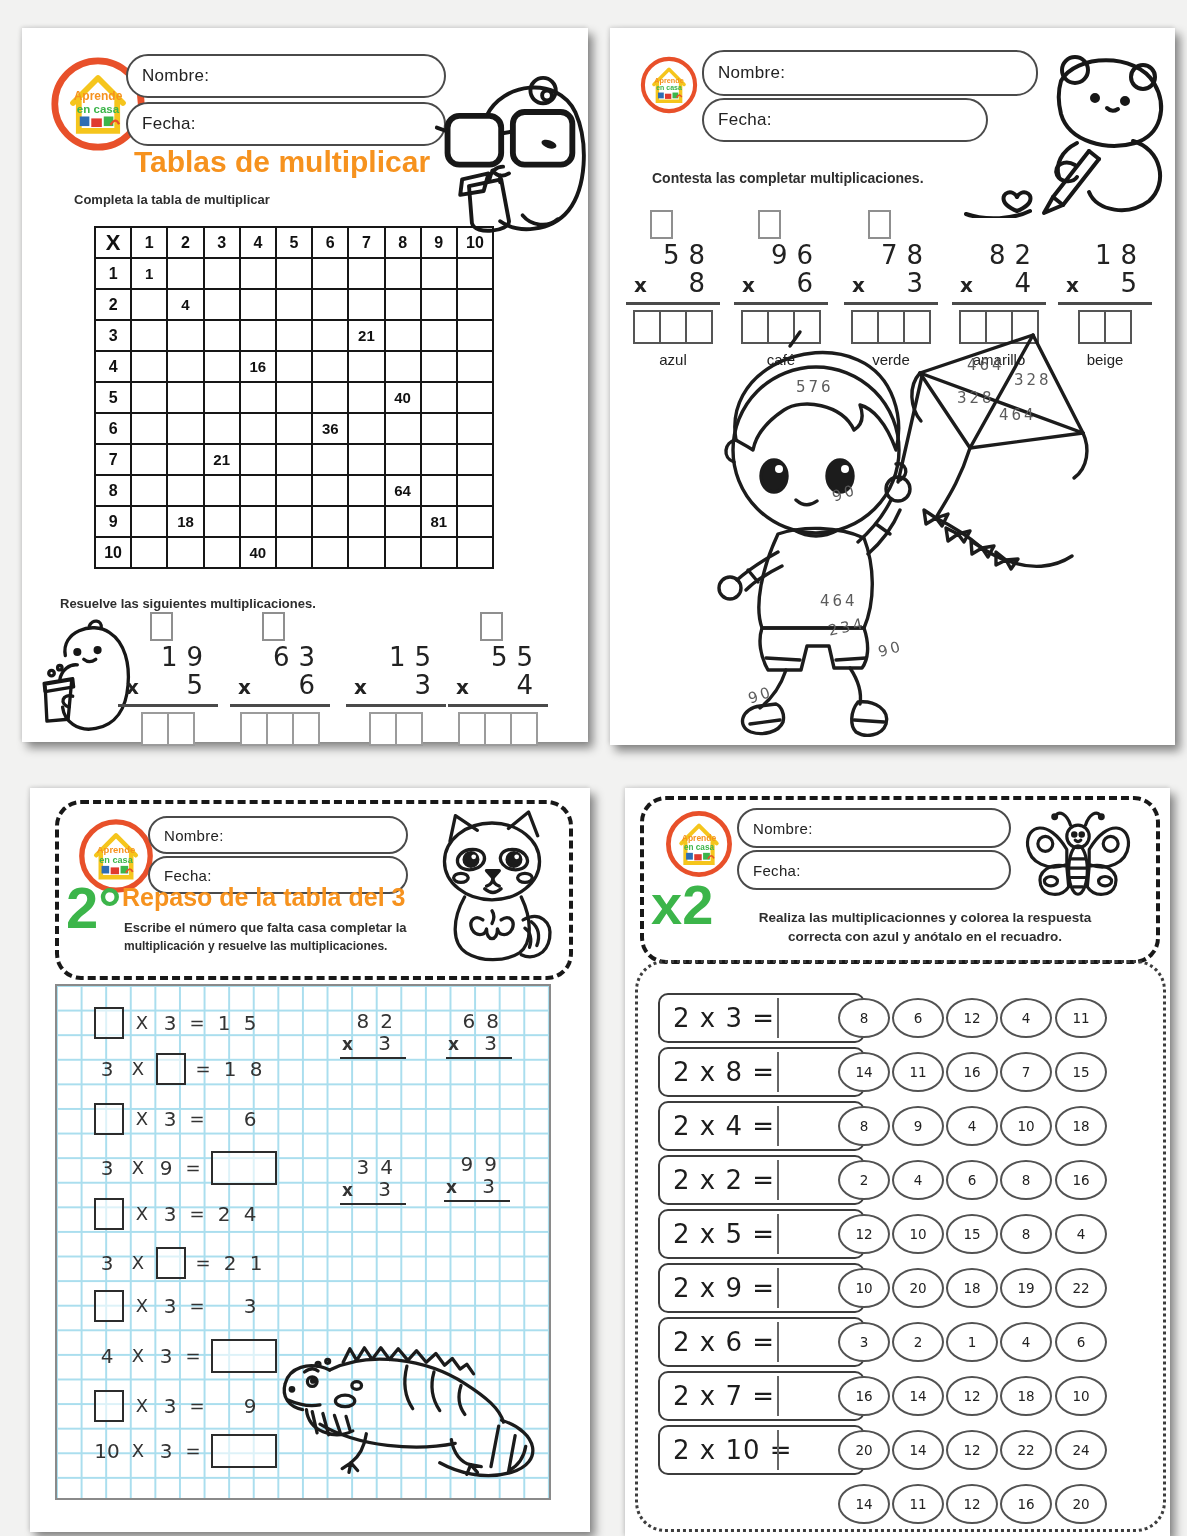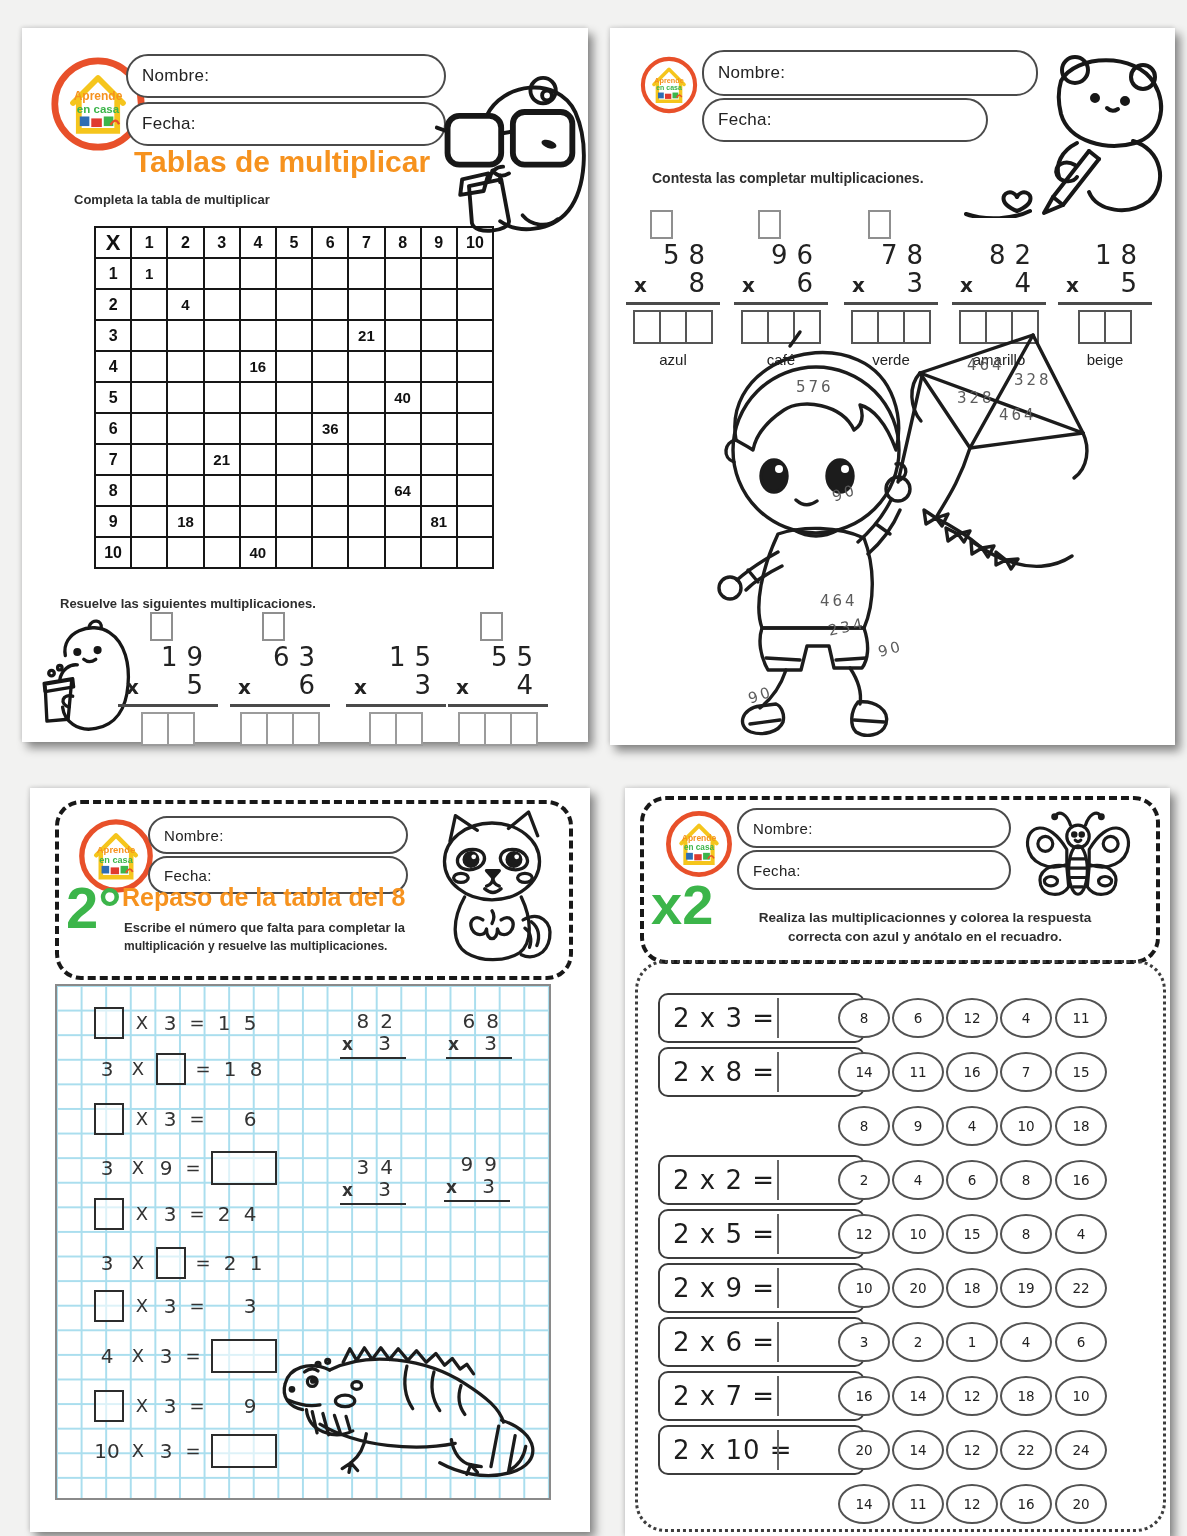--- a/index.html
+++ b/index.html
@@ -561,22 +561,22 @@
   <path d="M40 97 C 26 122 26 148 42 158 C 58 168 84 168 100 158 C 114 148 114 122 102 97"></path>
   <path d="M60 122 C 52 116 44 122 48 132 C 52 140 62 140 64 132"></path>
   <path d="M80 122 C 88 116 96 122 92 132 C 88 140 78 140 76 132"></path>
   <path d="M64 132 C 64 146 76 146 76 132"></path>
   <path d="M70 112 q4 6 0 14"></path>
   <path d="M104 122 C 122 112 136 124 133 142 C 130 160 114 166 102 160"></path>
   <path d="M113 124 C 121 130 123 140 119 150 M106 131 C 112 135 114 143 111 152"></path>
 </svg>
       </div>
     <div class="green-badge" style="left:36px;top:94px;font-size:58px;">2°</div>
-    <div class="title-orange" style="left:92px;top:96px;width:340px;font-size:25px;text-align:left;">Repaso de la tabla del 8</div>
-    <div class="subtitle" style="left:94px;top:132px;font-size:13px;">Escribe el número que falta para completar la</div>
+    <div class="title-orange" style="left:92px;top:96px;width:340px;font-size:25px;text-align:left;">Repaso de la tabla del 3</div>
+    <div class="subtitle" style="left:94px;top:132px;font-size:13px;">Escribe el número que falta casa completar la</div>
     <div class="subtitle" style="left:94px;top:151px;font-size:12px;">multiplicación y resuelve las multiplicaciones.</div>
     <div id="grid3" style="left:25px;top:196px;width:492px;height:512px;">
       <div class="illus abs" id="iguana" style="left:205px;top:322px;width:285px;height:182px;">
 <svg viewBox="0 0 295 188" fill="none" stroke="#1b1b1b" stroke-width="3.4" stroke-linecap="round" stroke-linejoin="round">
   <path d="M70 64 C 48 54 28 62 24 78 C 20 92 28 102 42 105"></path>
   <circle cx="31" cy="84" r="1.8" fill="#1b1b1b"></circle>
   <circle cx="52" cy="76" r="5"></circle>
             <circle cx="53" cy="75" r="1.6" fill="#1b1b1b"></circle>
   <path d="M44 66 q8 -6 14 -1"></path>
   <path d="M27 95 Q 45 103 60 100"></path>
@@ -769,20 +769,24 @@
             <span>2 x 8 =</span>
             <div class="pdiv"></div>
           </div>
           <div class="oval" style="left: 200px; top: 5px;">14</div>
           <div class="oval" style="left: 254px; top: 5px;">11</div>
           <div class="oval" style="left: 308px; top: 5px;">16</div>
           <div class="oval" style="left: 362px; top: 5px;">7</div>
           <div class="oval" style="left: 417px; top: 5px;">15</div>
         </div>
         <div class="p4row" style="top: 138px;">
+          <div class="prect">
+            <span>2 x 4 =</span>
+            <div class="pdiv"></div>
+          </div>
           <div class="oval" style="left: 200px; top: 5px;">8</div>
           <div class="oval" style="left: 254px; top: 5px;">9</div>
           <div class="oval" style="left: 308px; top: 5px;">4</div>
           <div class="oval" style="left: 362px; top: 5px;">10</div>
           <div class="oval" style="left: 417px; top: 5px;">18</div>
         </div>
         <div class="p4row" style="top: 192px;">
           <div class="prect">
             <span>2 x 2 =</span>
             <div class="pdiv"></div>

